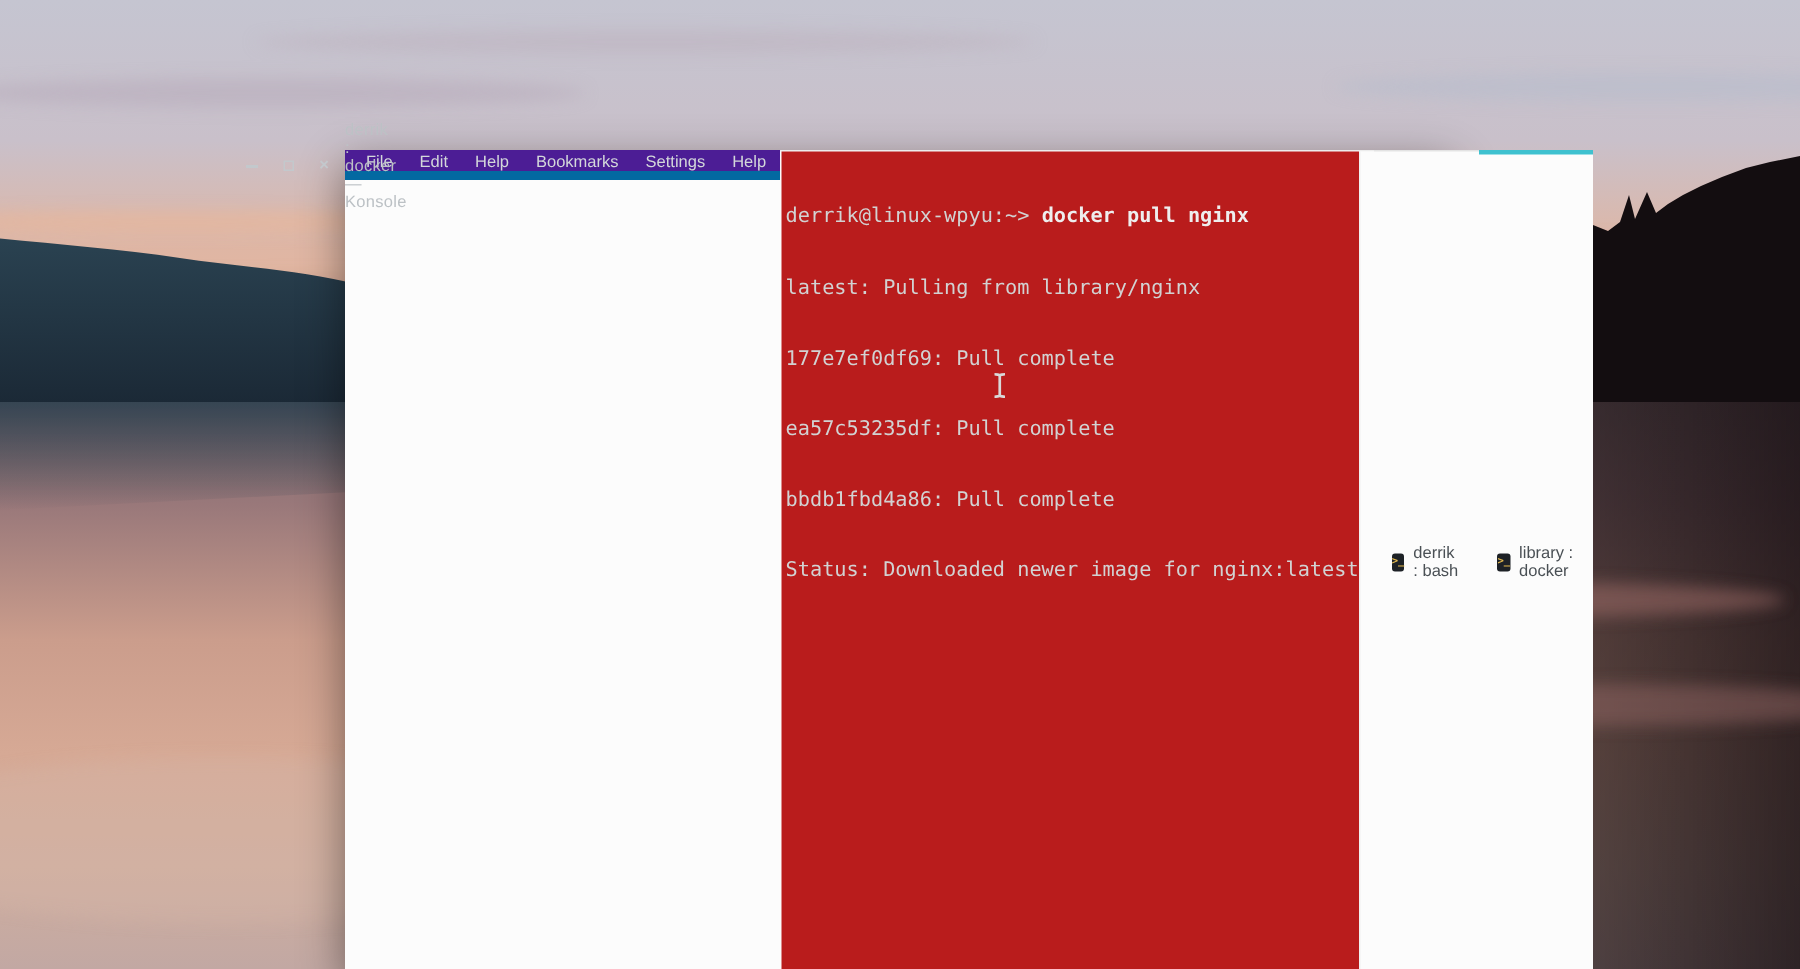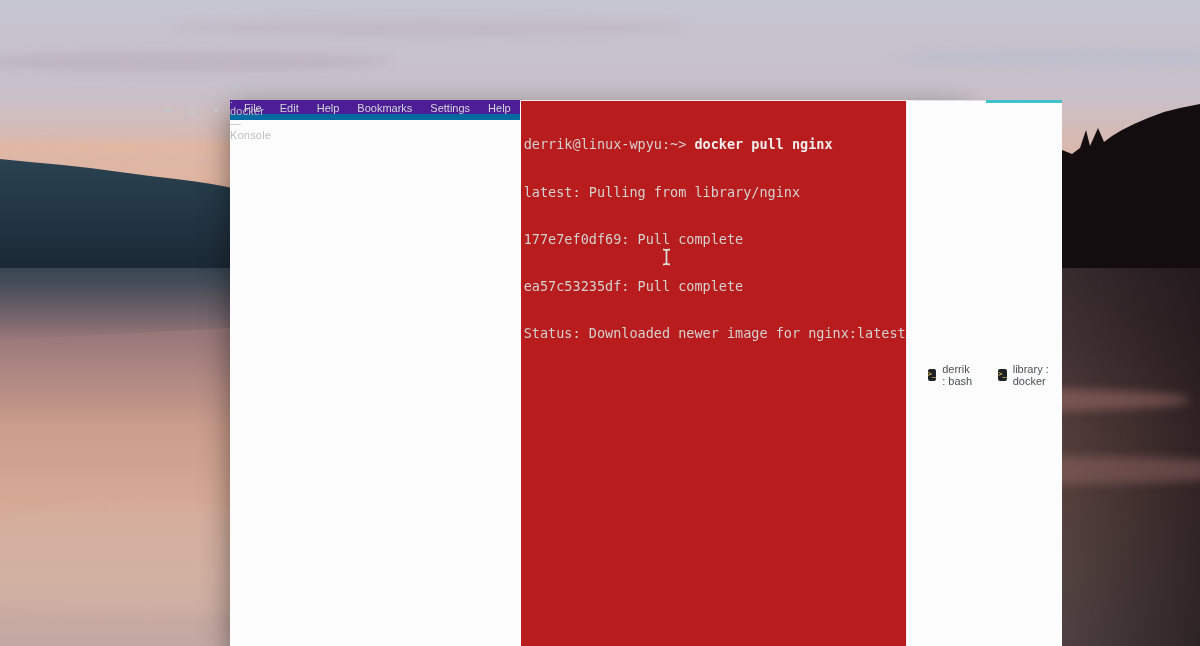--- a/index.html
+++ b/index.html
@@ -159,20 +159,21 @@
       <span class="menuitem">Settings</span>
       <span class="menuitem">Help</span>
     </div>
 
     <div class="terminal-wrap">
       <div class="terminal">
         <div class="tline"><span>derrik@linux-wpyu:~&gt; </span><span class="cmd">docker pull nginx</span></div>
         <div class="tline">latest: Pulling from library/nginx</div>
         <div class="tline">177e7ef0df69: Pull complete</div>
         <div class="tline">ea57c53235df: Pull complete</div>
+        <div class="tline">bbdb1fbd4a86: Pull complete</div>
         <div class="tline">Status: Downloaded newer image for nginx:latest</div>
         
       </div>
       <div class="scrollbar"></div>
     </div>
 
     <div class="tabbar">
       <div class="tab">
         <span class="tabicon">&gt;_</span>
         <span class="tablabel">derrik : bash</span>

